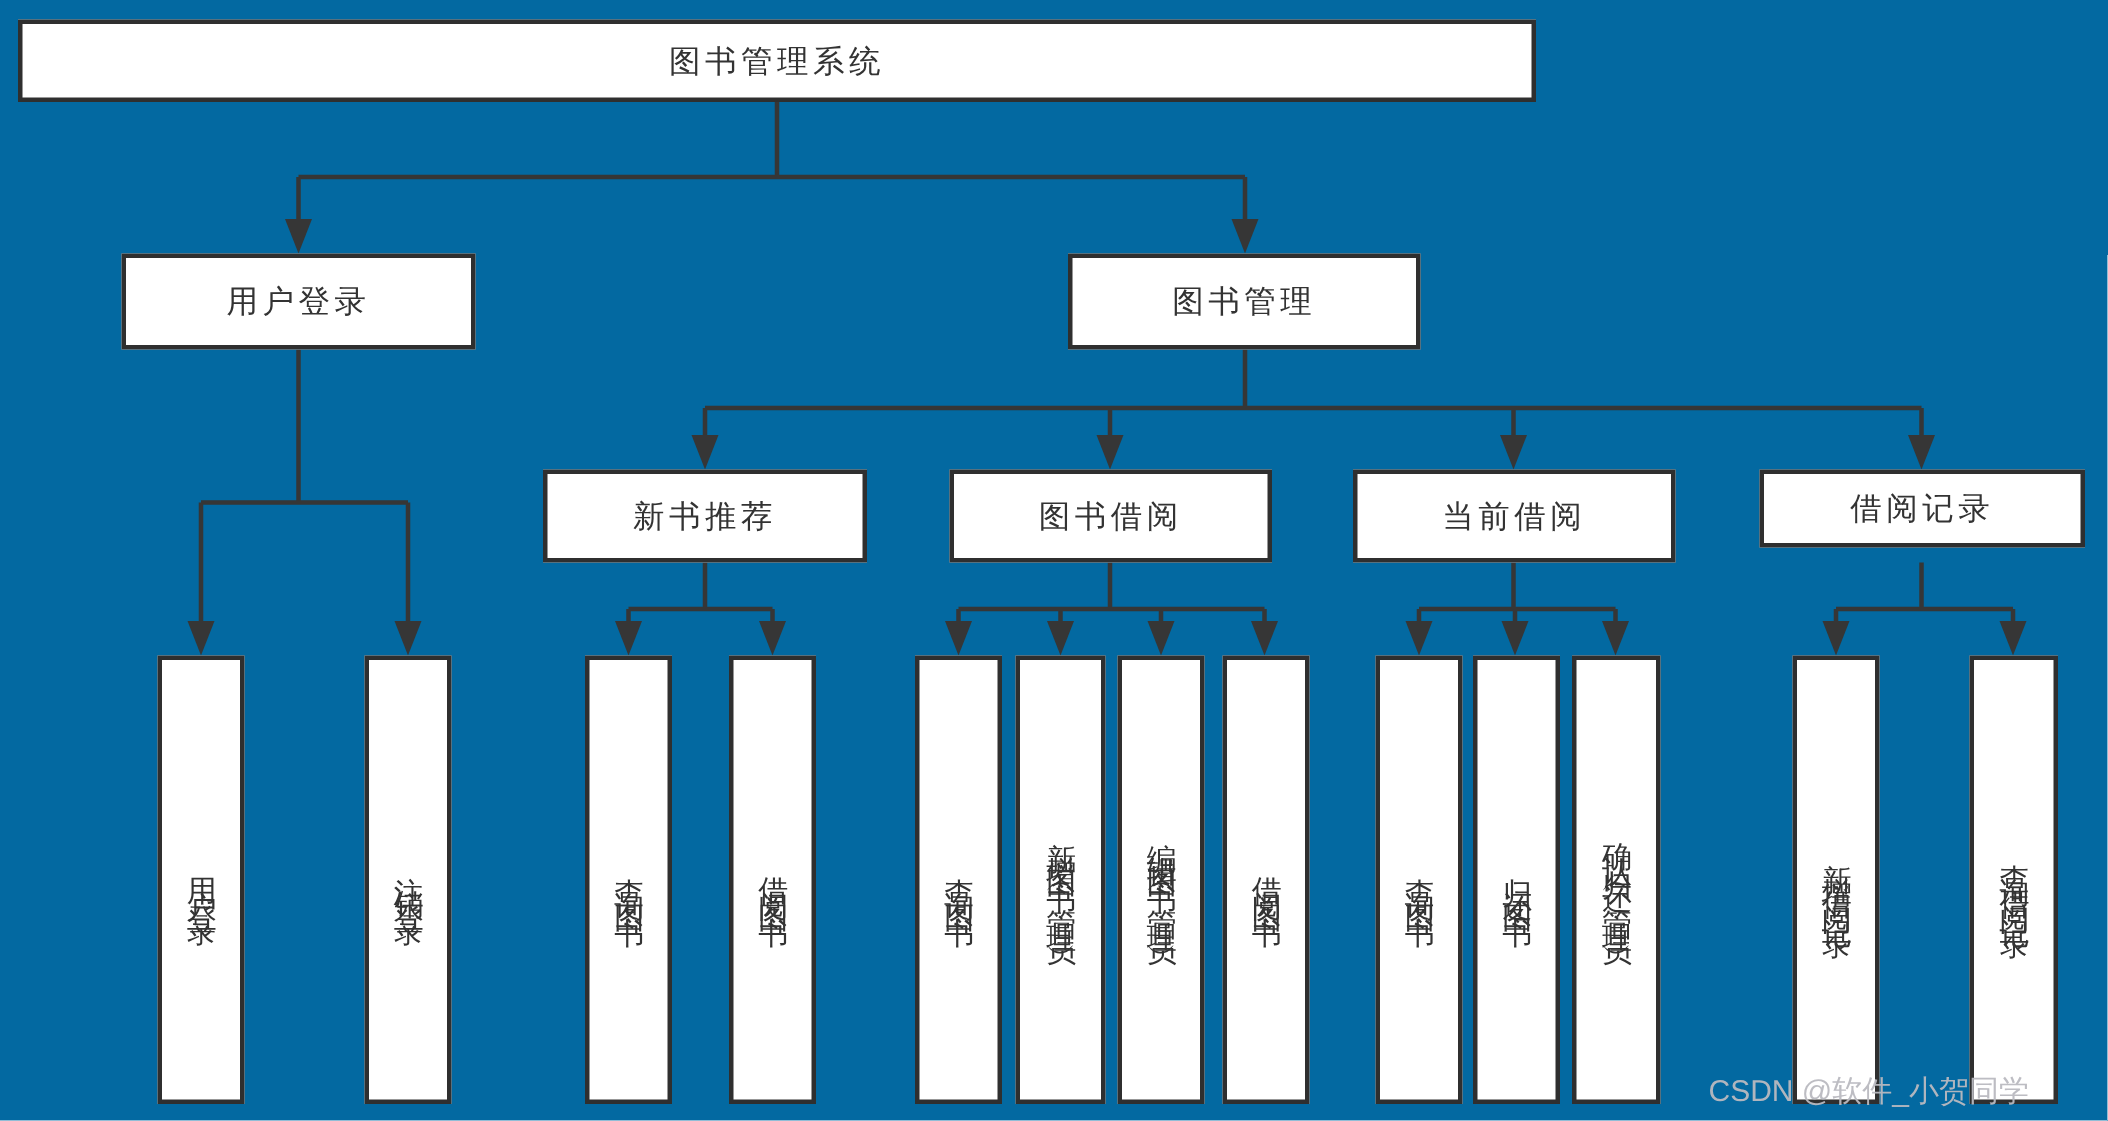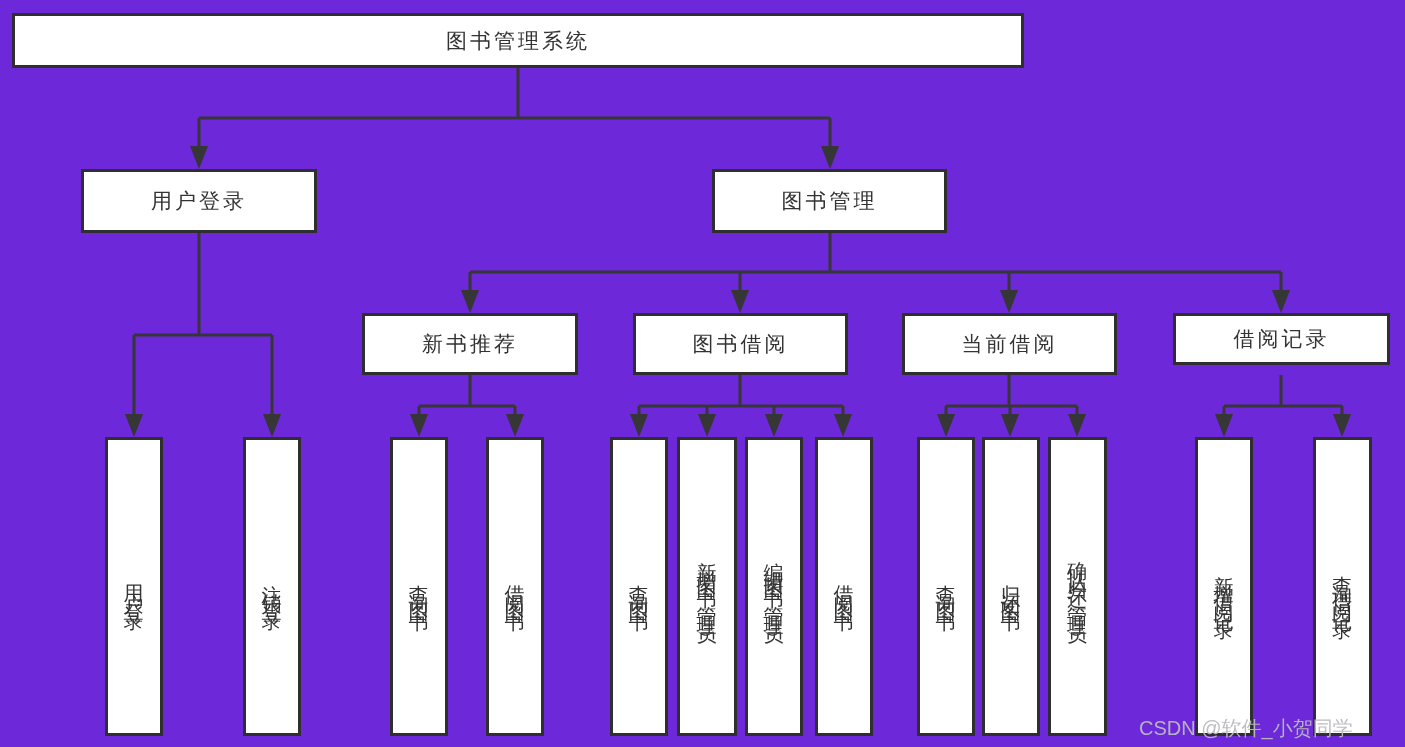--- a/index.html
+++ b/index.html
@@ -4,21 +4,21 @@
 <style>
   html, body {
     margin: 0;
     padding: 0;
     background: #ffffff;
   }
   #canvas {
     position: relative;
     width: 1405px;
     height: 747px;
-    background: #6d28d9;
+    background: #0369a1;
     overflow: hidden;
     font-family: "Liberation Sans", "DejaVu Sans", sans-serif;
     color: #333333;
   }
   #connectors {
     position: absolute;
     left: 0;
     top: 0;
     width: 1405px;
     height: 747px;

